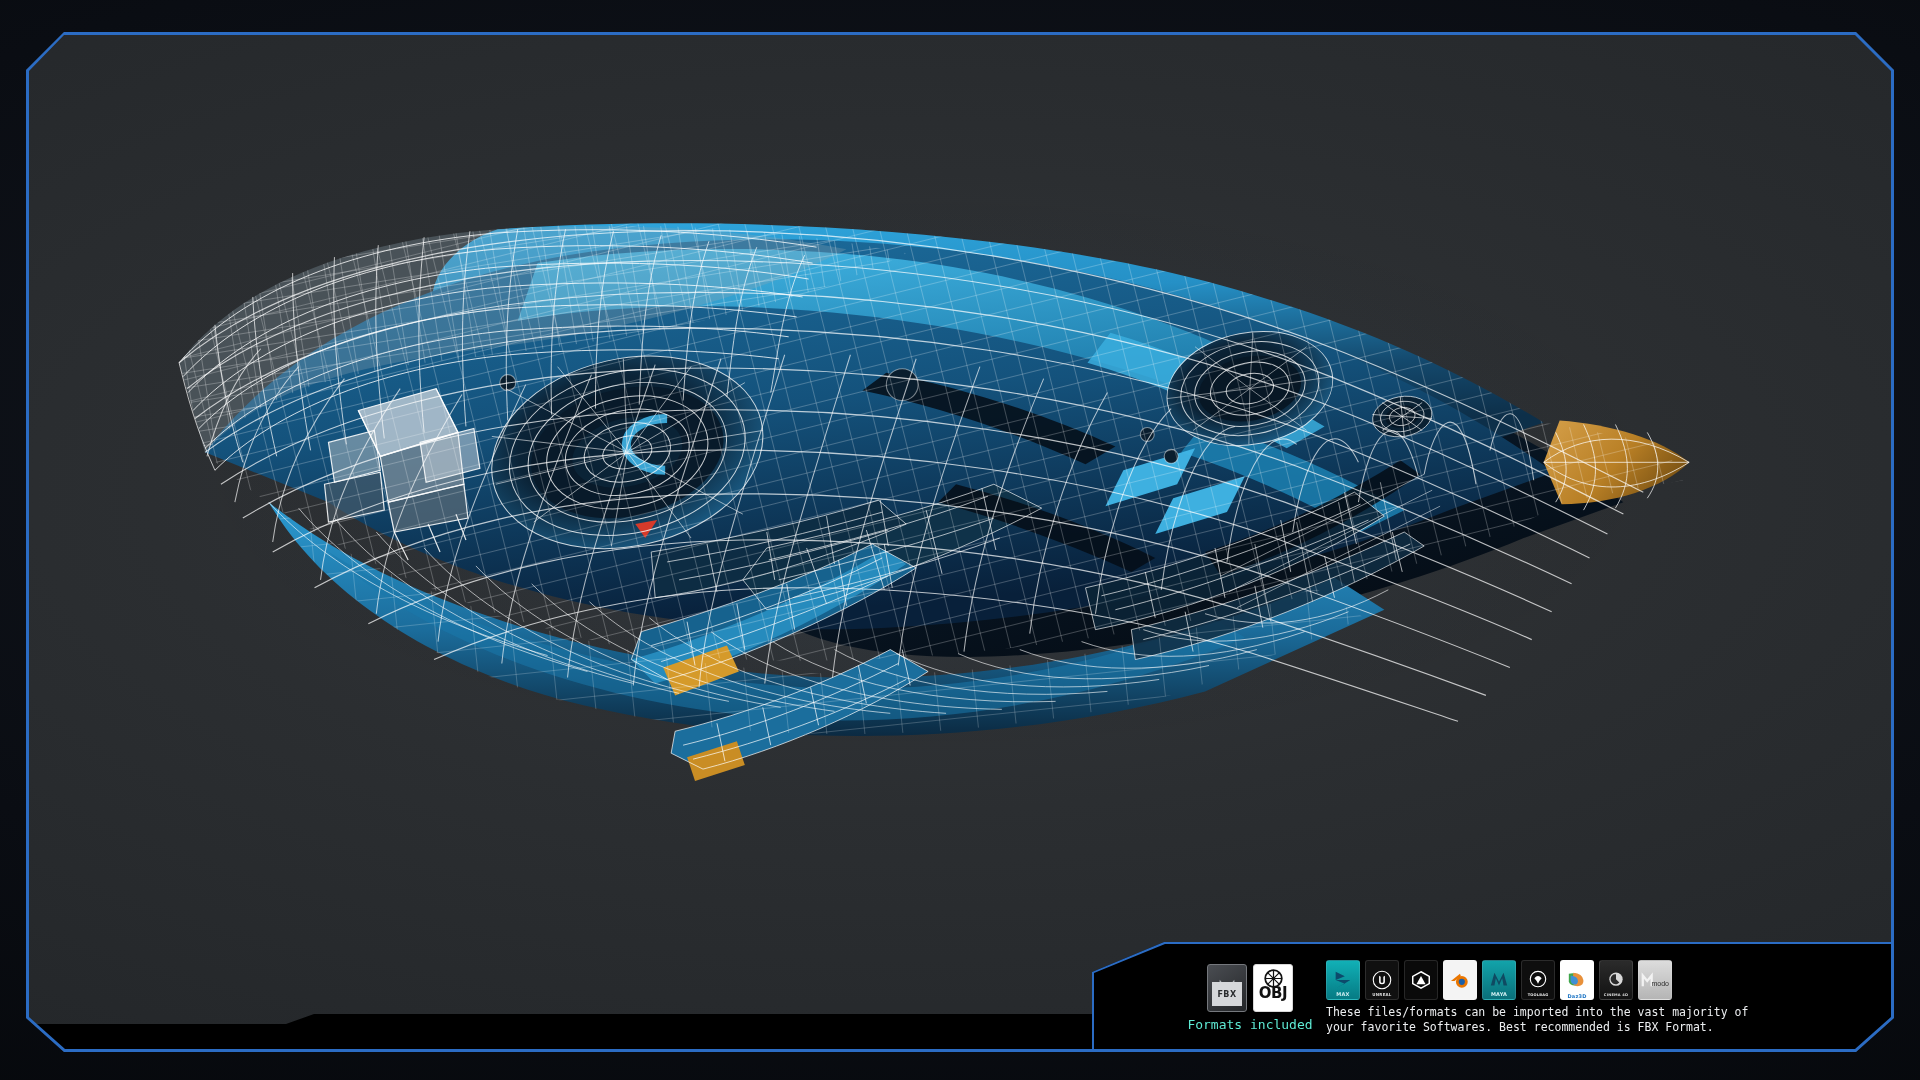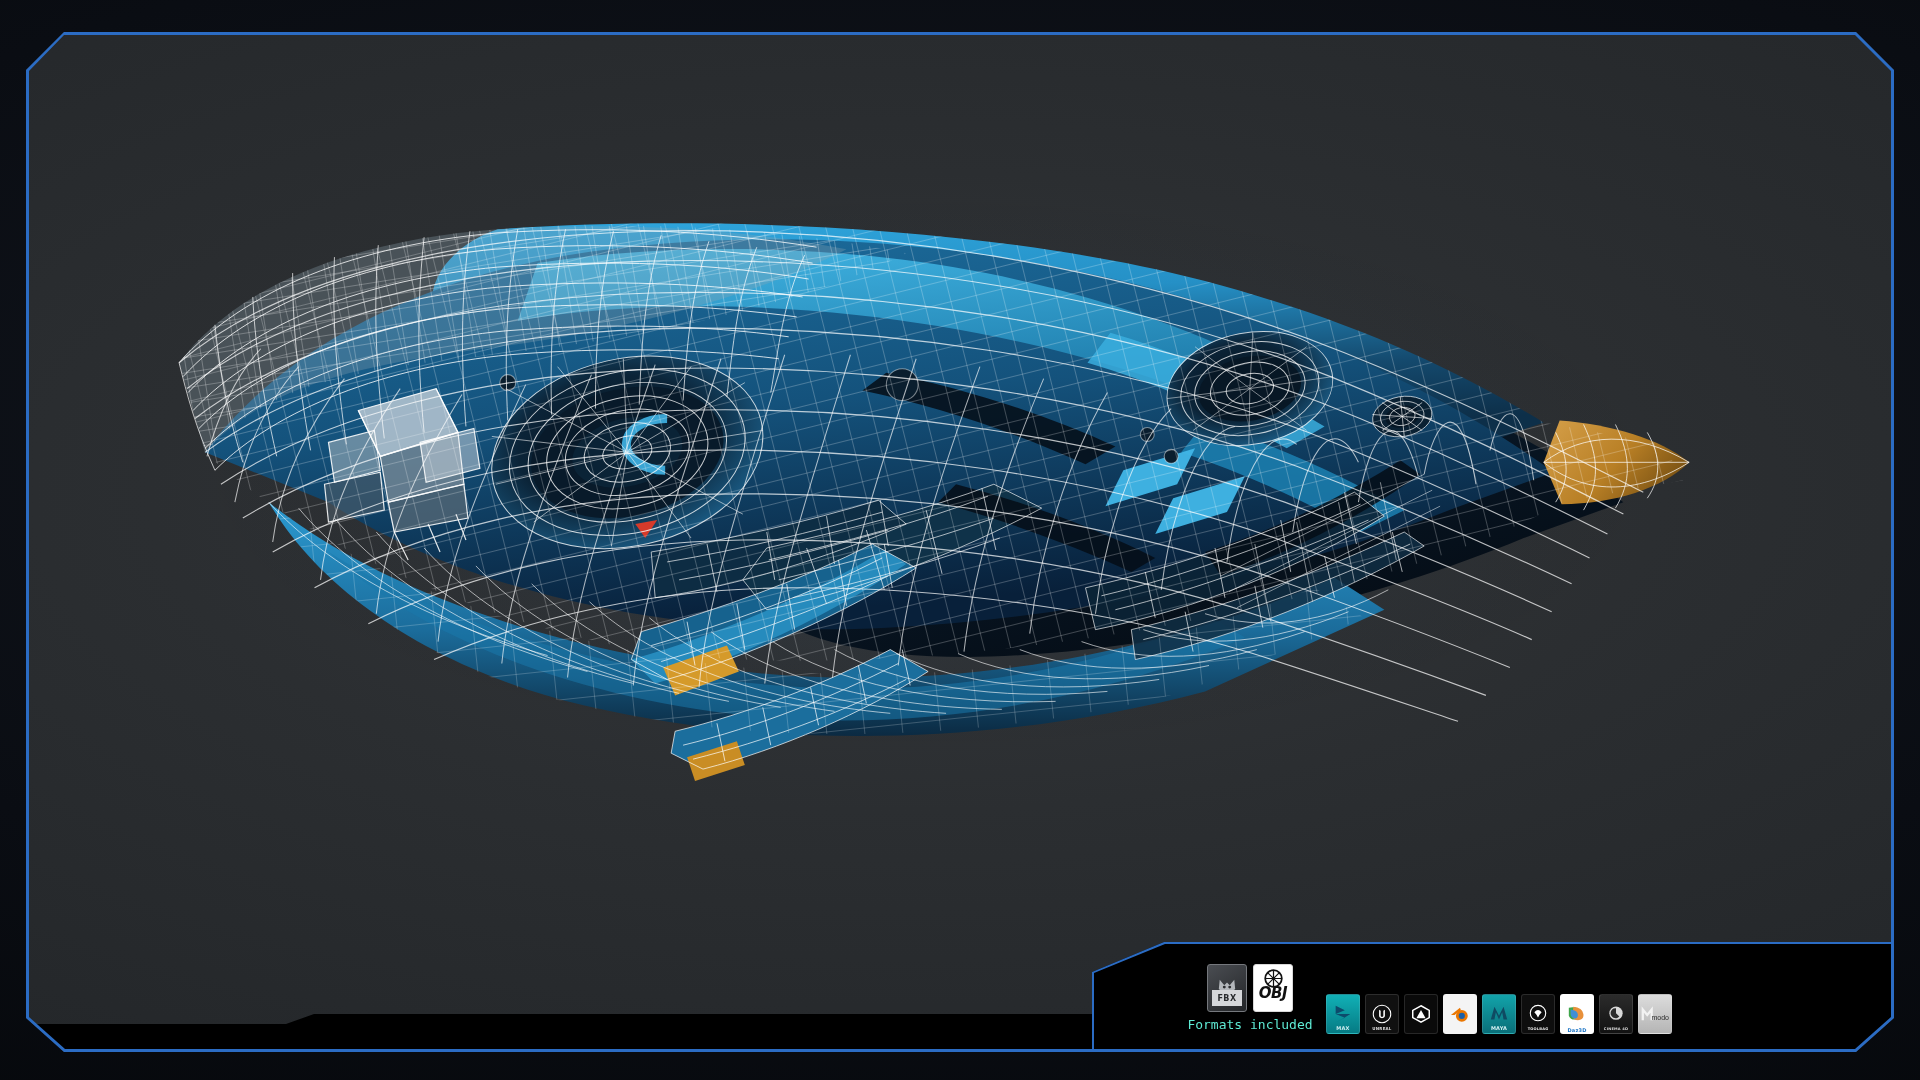--- a/index.html
+++ b/index.html
@@ -184,23 +184,23 @@
   .formats{
     position:absolute; right:572px; bottom:18px; width:140px; text-align:center;
   }
   .fmt-icons{ display:flex; justify-content:center; gap:6px; }
   .fmt-card{
     width:40px; height:48px; border-radius:3px; position:relative;
     display:flex; align-items:center; justify-content:center;
     font-family:"DejaVu Sans", sans-serif; font-weight:bold;
   }
   .fmt-fbx{ background:linear-gradient(145deg,#4a4d52,#232528); border:1px solid #75787d; }
-  .fmt-obj{ background:#fff; border:1px solid #d8d8d8;font-style:italic; }
+  .fmt-obj{ background:#fff; border:1px solid #d8d8d8; }
   .fmt-badge{
-    position:absolute; left:4px; right:4px; bottom:5px; height:16px;
+    position:absolute; left:4px; right:4px; bottom:5px; height:24px;
     display:flex; align-items:center; justify-content:center;
     font-size:8px; letter-spacing:.5px;
   }
   .fmt-fbx .fmt-badge{ background:#d5d7da; color:#2a2c2f; }
   .fmt-obj-txt{ font-size:15px; color:#111; margin-top:10px; letter-spacing:-.5px; }
   .formats-label{
     margin-top:5px; color:#5eead4;
     font-family:"DejaVu Sans Mono", monospace; font-size:13px;
   }
 
@@ -720,20 +720,24 @@
               <span class="sw-name" style="color:#ddd;font-size:3.6px">CINEMA 4D</span>
             </div>
             <div class="sw-card" style="background:linear-gradient(180deg,#dcdcdc,#b5b5b5)">
               <svg width="16" height="18" viewBox="0 0 18 20" style="margin-right:12px">
                 <path d="M2 17 V5 L7 11 L12 5 V17" fill="none" stroke="#f2f2f2" stroke-width="2.6"></path>
               </svg>
               <span style="position:absolute;right:2px;bottom:12px;font-size:7px;color:#2a2a2a;
                            font-family:'Liberation Sans',sans-serif">modo</span>
             </div>
           </div>
+          <div class="sw-desc">
+            <div>These files/formats can be imported into the vast majority of</div>
+            <div>your favorite Softwares. Best recommended is FBX Format.</div>
+          </div>
         </div>
       </div>
 
     </div>
   </div>
   <div class="frame-border"></div>
 
 </div>
 
 </body></html>

